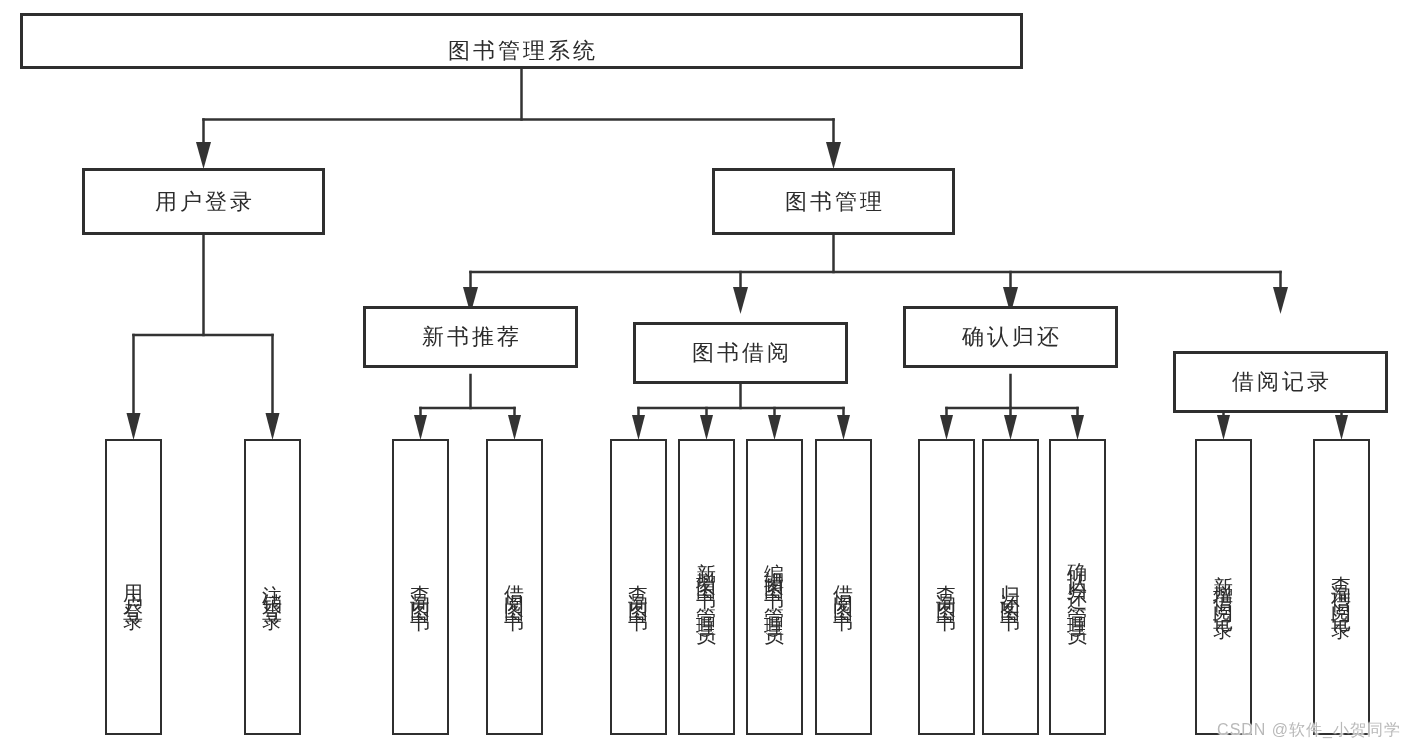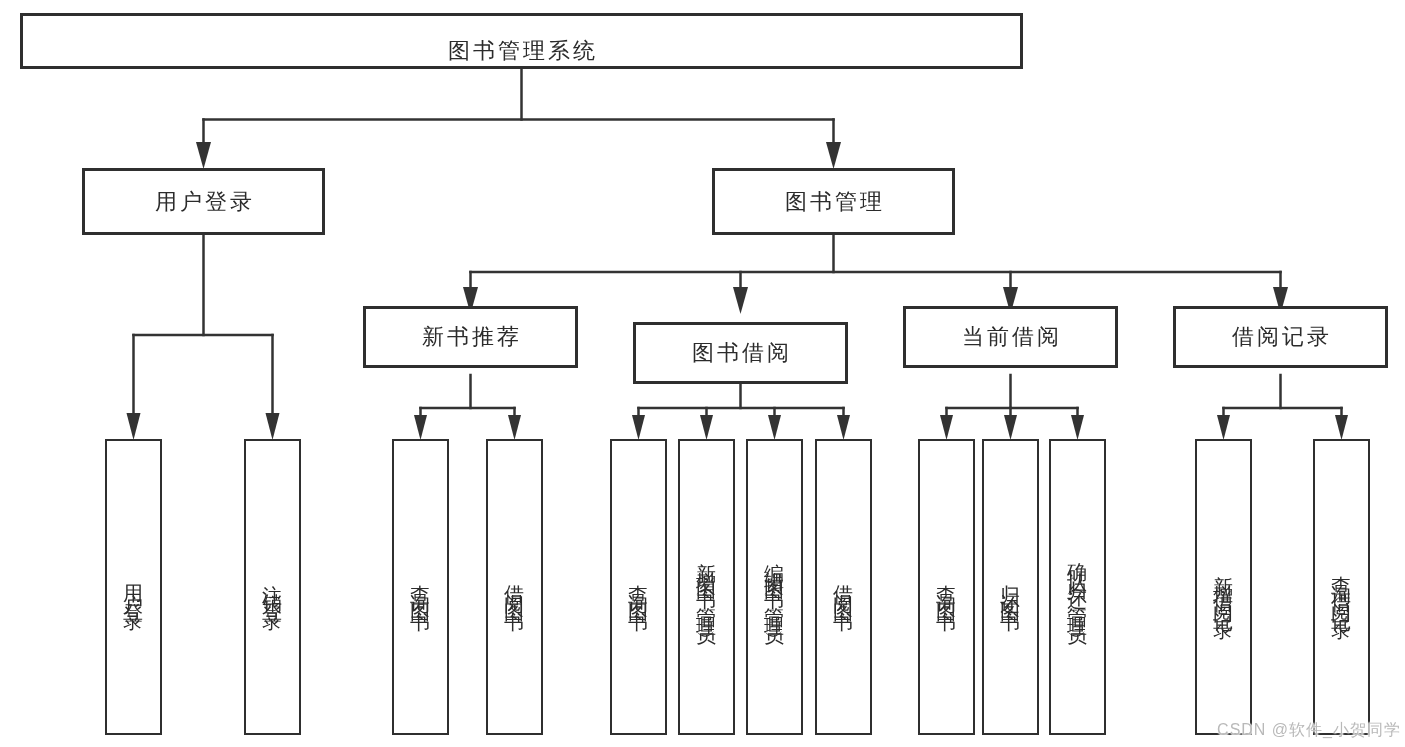--- a/index.html
+++ b/index.html
@@ -108,23 +108,23 @@
     <span class="hlabel">图书管理</span>
   </div>
 
   <div class="box lvl3" style="left:363px;">
     <span class="hlabel">新书推荐</span>
   </div>
   <div class="box lvl3" style="left:633px;margin-top:16px;">
     <span class="hlabel">图书借阅</span>
   </div>
   <div class="box lvl3" style="left:903px;">
-    <span class="hlabel">当前借阅</span>
+    <span class="hlabel">确认归还</span>
   </div>
-  <div class="box lvl3" style="left:1173px;">
+  <div class="box lvl3" style="left:1173px;margin-top:45px;">
     <span class="hlabel">借阅记录</span>
   </div>
 
   <div class="box leaf" style="left:105px;">
     <span class="vlabel">用户登录</span>
   </div>
   <div class="box leaf" style="left:244px;">
     <span class="vlabel">注销登录</span>
   </div>
 

